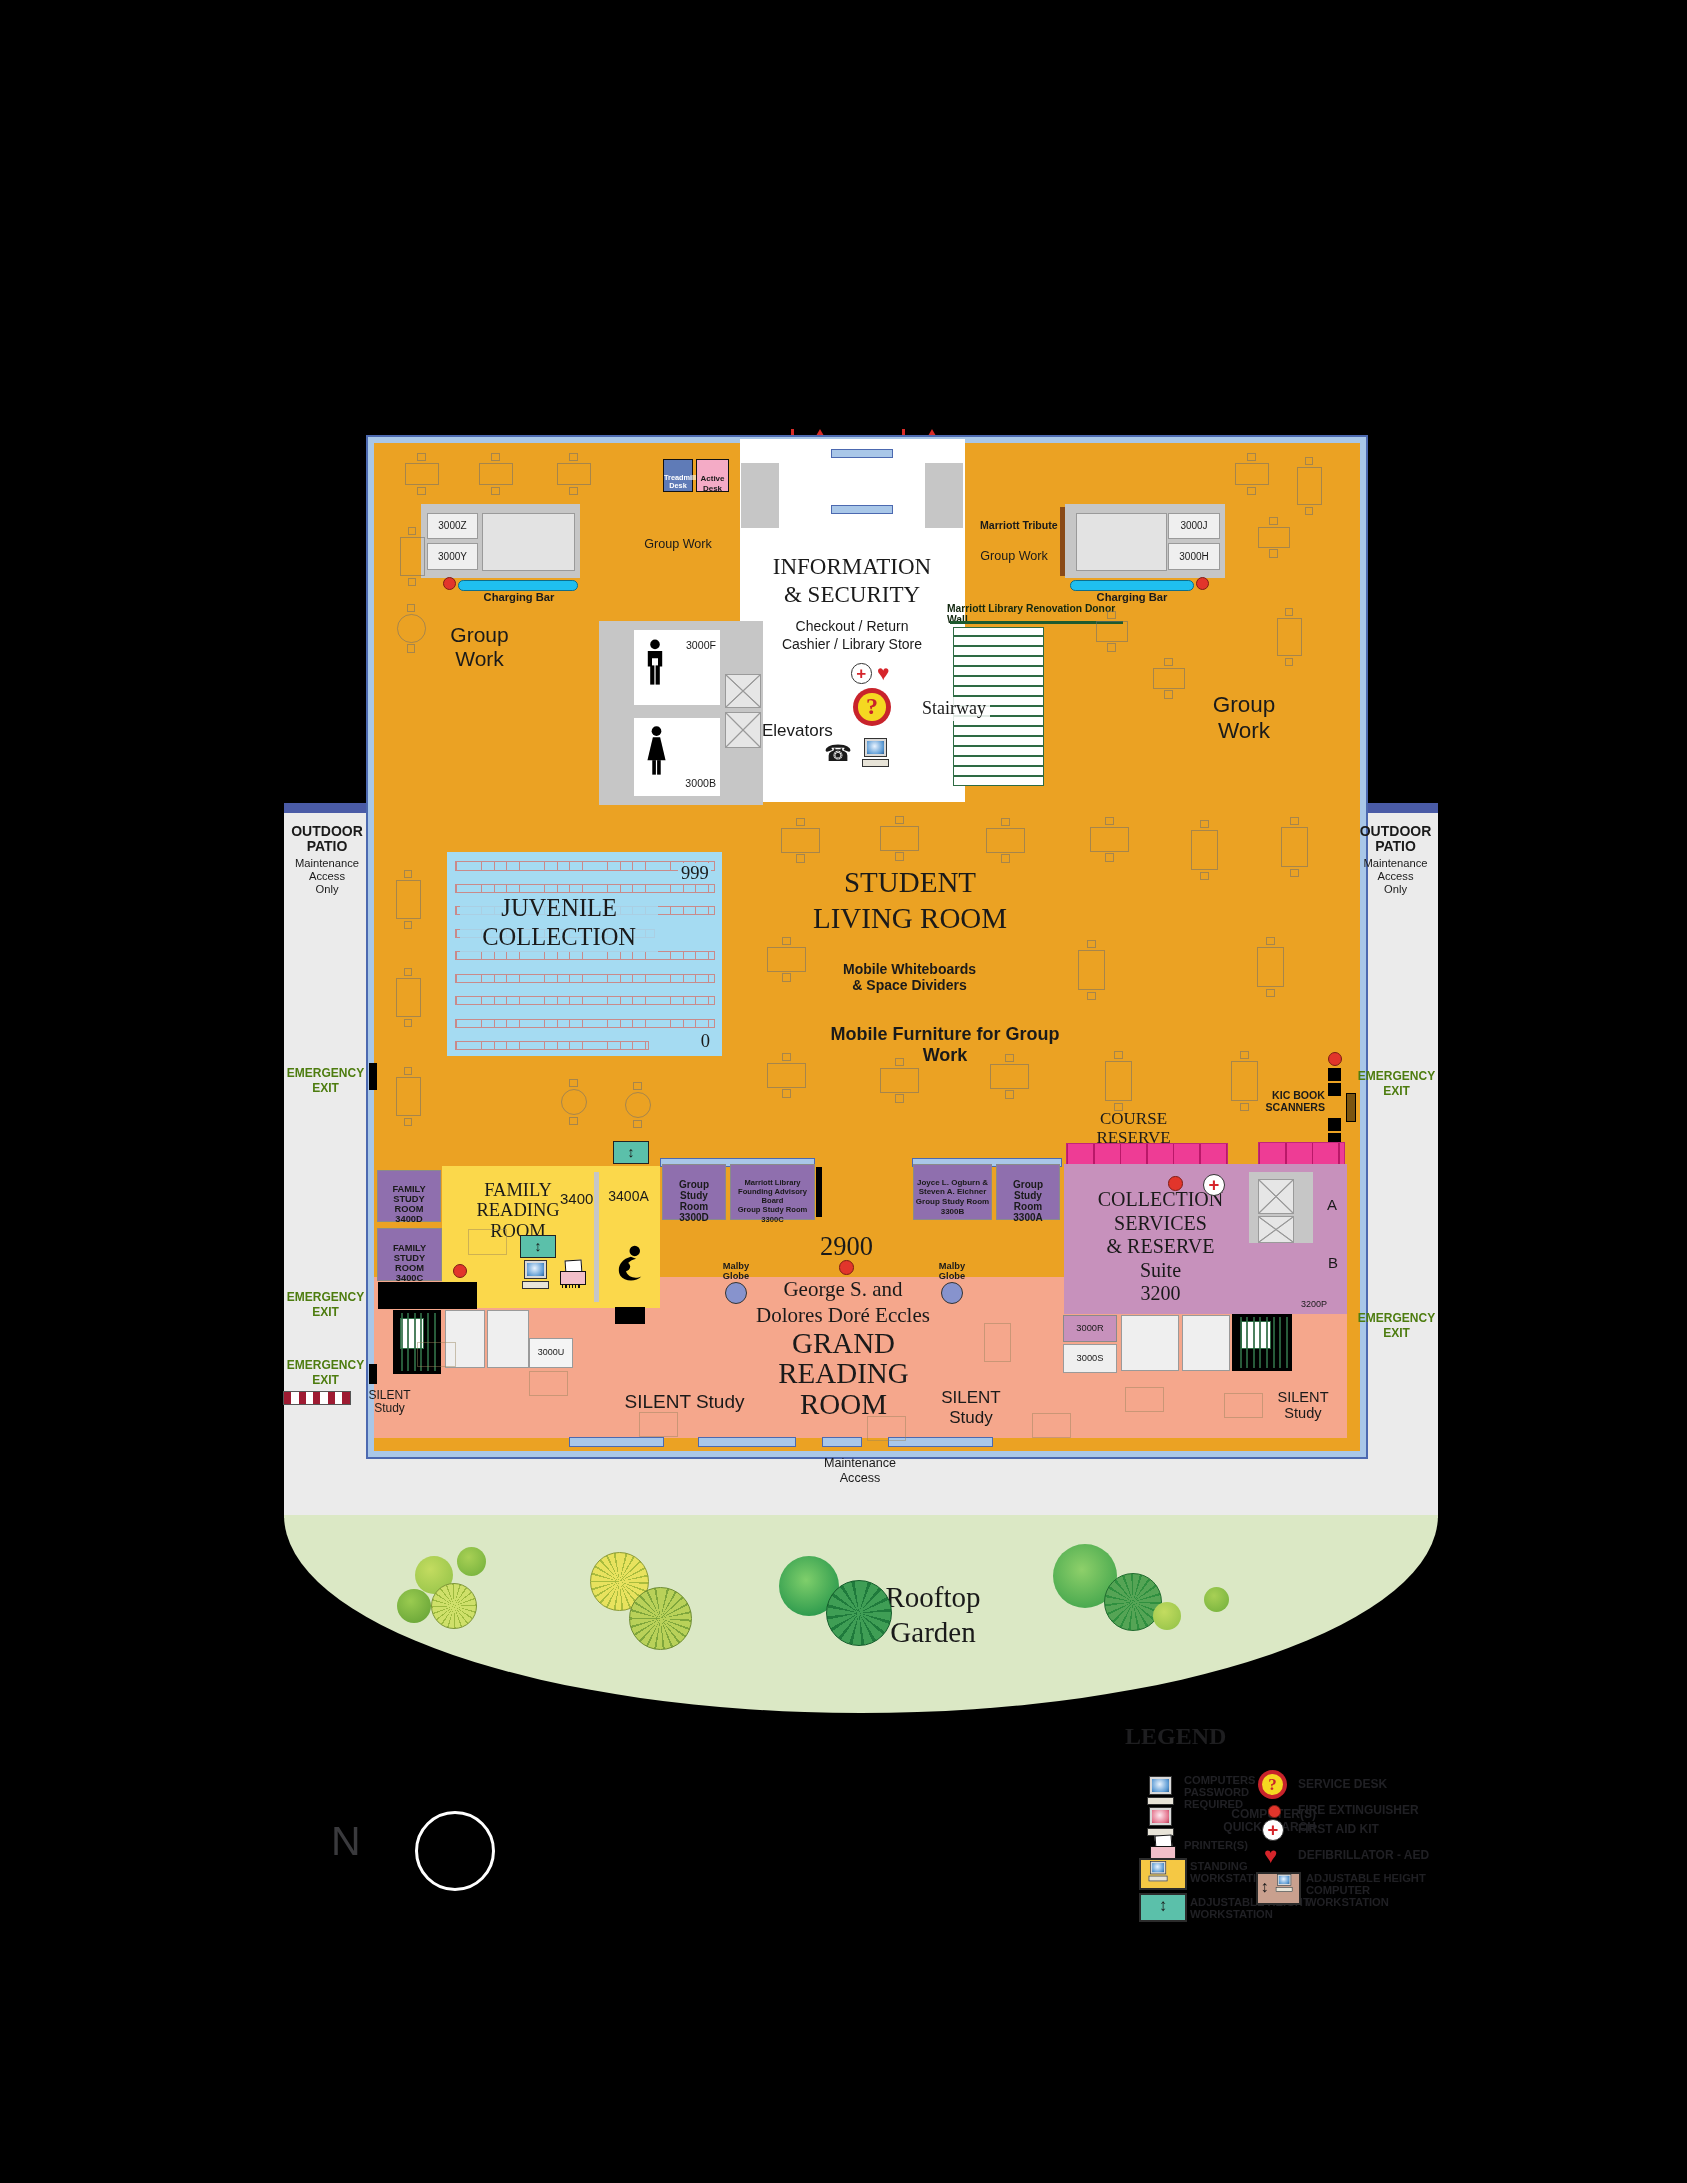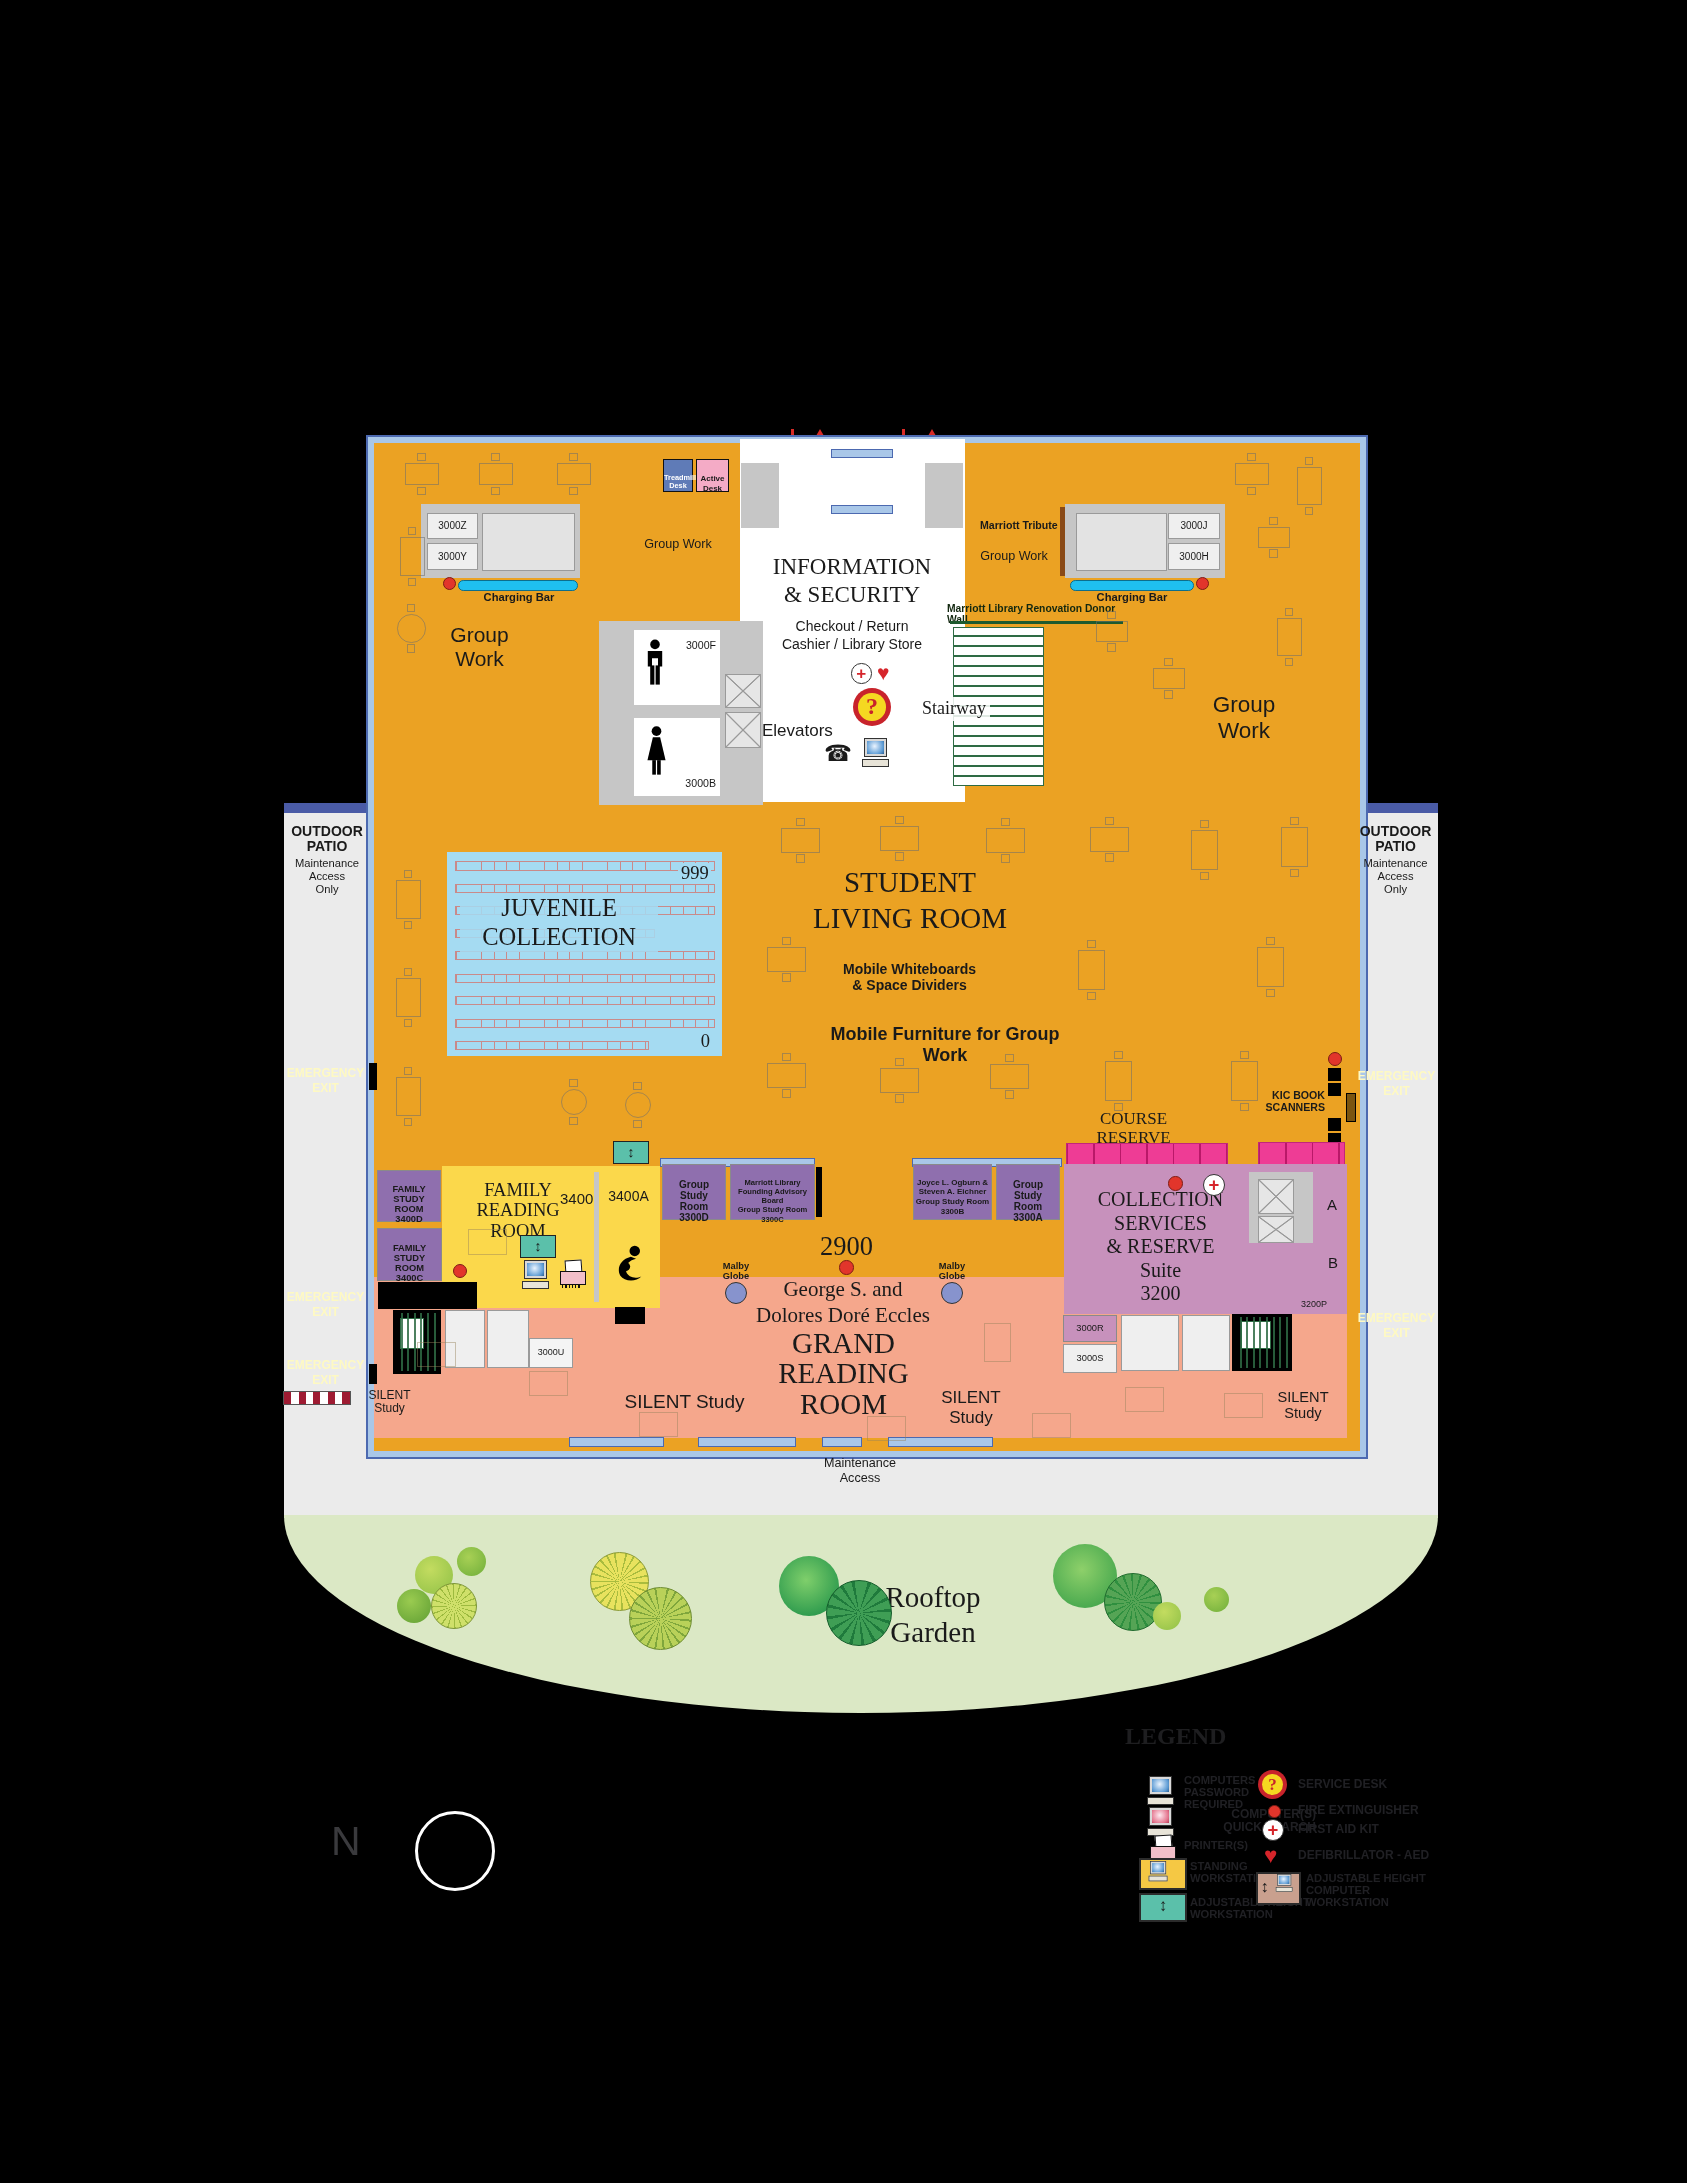--- a/index.html
+++ b/index.html
@@ -6,21 +6,21 @@
   #canvas{position:relative;width:1687px;height:2183px;background:#000;overflow:hidden;
           font-family:"Liberation Sans",sans-serif;color:#1a1a1a;}
   .L{position:absolute;}
   .pre{white-space:pre-line;}
   .ctr{text-align:center;}
   .serif{font-family:"Liberation Serif",serif;}
   .b{font-weight:bold;}
   .wall{background:#C6C6C6;}
   .room{background:#EFEFEF;border:0.7px solid #9a9a9a;}
   .purple{background:#8F6FAE;border:1.3px solid #8a8a8a;}
-  .darkred{color:#fef9c3;}
+  .darkred{color:#4d7c0f;}
   .tb{position:absolute;border:1.3px solid rgba(110,110,110,.55);}
   .tb::before,.tb::after{content:"";position:absolute;width:6.6px;height:6.6px;
       border:1.3px solid rgba(110,110,110,.55);left:50%;margin-left:-4.6px;}
   .tb::before{top:-11.2px}.tb::after{bottom:-11.2px}
   .tbs{position:absolute;border:1.3px solid rgba(150,130,90,.45);}
   .rt{border-radius:50%;}
   .dot{position:absolute;background:#E2352B;border:1.3px solid #7d1d15;border-radius:50%;}
   .xbox{background:
     linear-gradient(to top right, transparent calc(50% - 1px), #9a9a9a calc(50% - 0.3px), #9a9a9a calc(50% + 0.3px), transparent calc(50% + 1px)),
     linear-gradient(to bottom right, transparent calc(50% - 1px), #9a9a9a calc(50% - 0.3px), #9a9a9a calc(50% + 0.3px), transparent calc(50% + 1px)),#E6E6E6;

